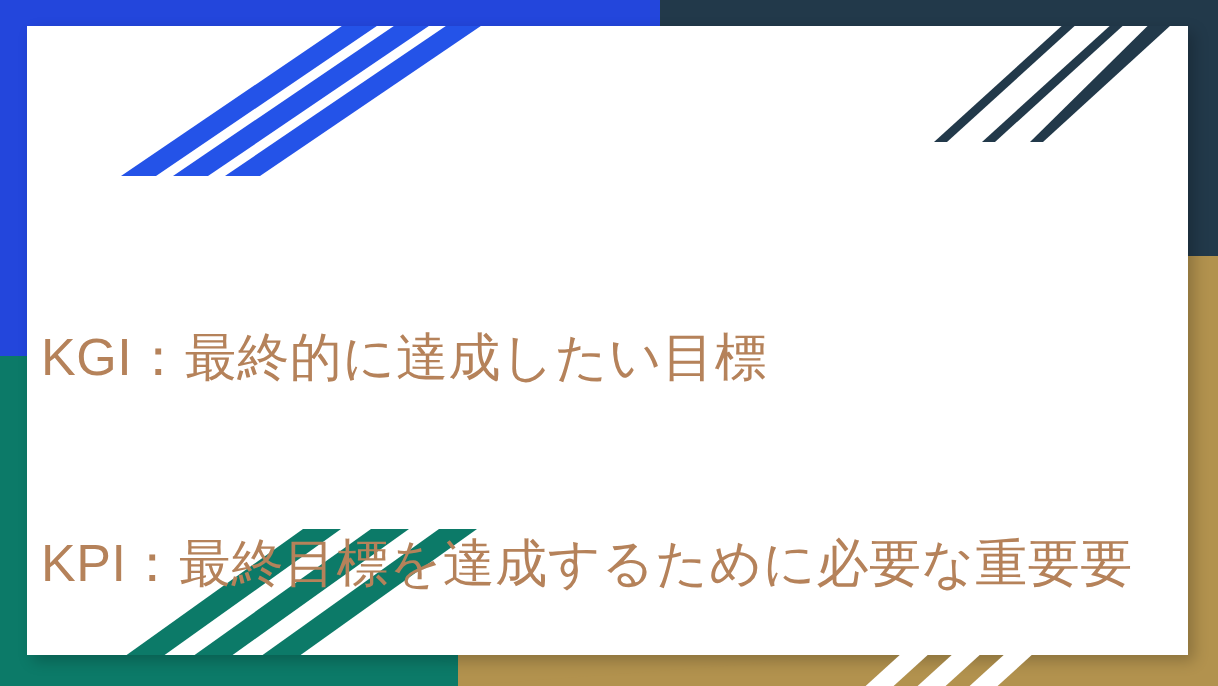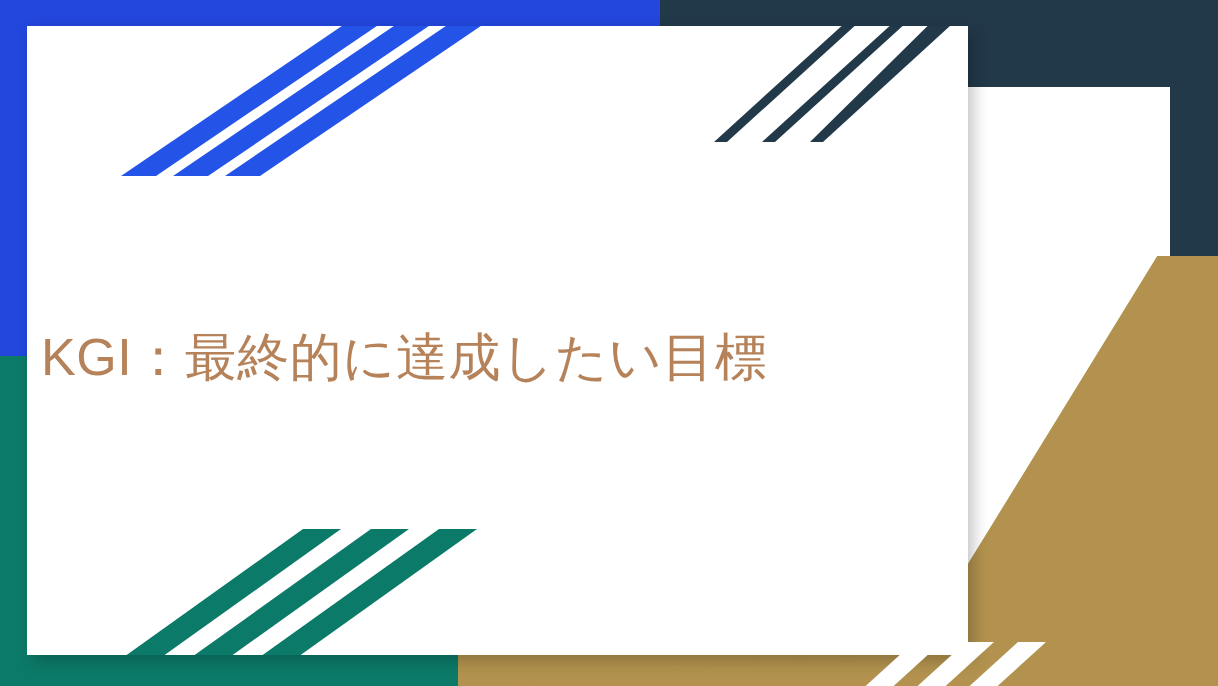--- a/index.html
+++ b/index.html
@@ -96,21 +96,21 @@
     right: 0; bottom: 0;
     width: 760px; height: 40px;
     background: #b2924e;
   }
 
   
   .card {
     position: absolute;
     left: 27px;
     top: 26px;
-    width: 941px;
+    width: 1161px;
     height: 629px;
     background: #ffffff;
     box-shadow: 6px 6px 14px rgba(0,0,0,0.22);
     overflow: hidden;
   }
 
   
   .stripes {
     position: absolute;
     pointer-events: none;
@@ -184,20 +184,21 @@
         <g fill="#0c7a68">
           <polygon points="10,150 48,150 258,0 220,0"></polygon>
           <polygon points="78,150 116,150 326,0 288,0"></polygon>
           <polygon points="146,150 184,150 394,0 356,0"></polygon>
         </g>
       </svg>
     </div>
 
     <div class="text-block">
       <span class="text-line">KGI：最終的に達成したい目標</span>
+      <span class="text-line">KPI：最終目標を達成するために必要な重要要</span>
       
       
     </div>
 
   </div>
 
   <div class="stripes stripes-br">
     <svg width="400" height="64" viewBox="0 0 400 64">
       <g fill="#ffffff">
         <polygon points="24,60 52,60 118,0 90,0"></polygon>

